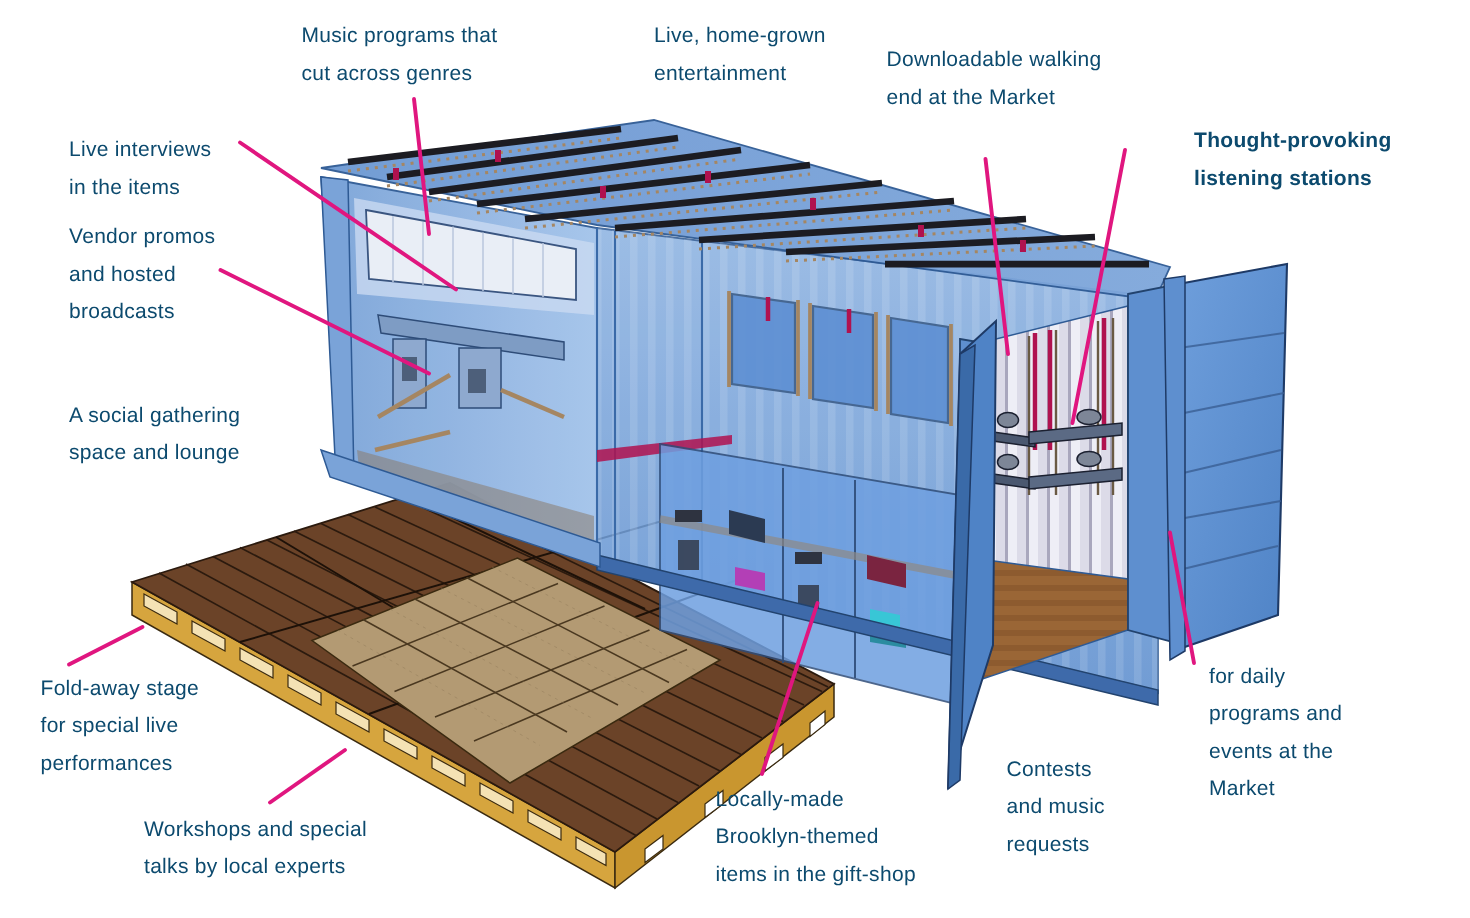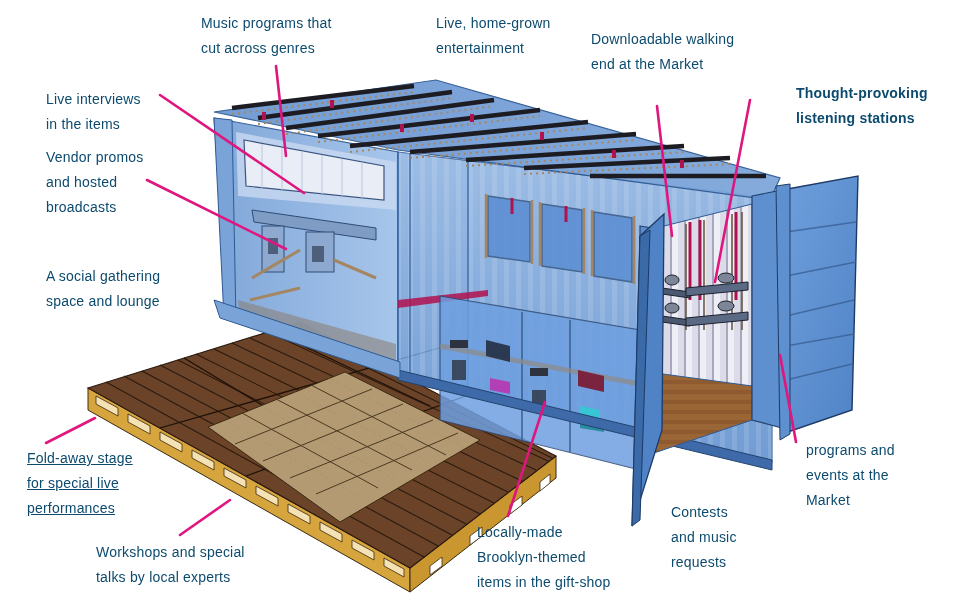--- a/index.html
+++ b/index.html
@@ -340,21 +340,21 @@
   <div class="label" style="left:796px; top:81px;font-weight:bold;">
     <span>Thought-provoking</span>
     <span>listening stations</span>
   </div>
 
   <div class="label" style="left:46px; top:264px;">
     <span>A social gathering</span>
     <span>space and lounge</span>
   </div>
 
-  <div class="label" style="left:27px; top:446px;text-decoration:underline;">
+  <div class="label" style="left:27px; top:446px;">
     <span>Fold-away stage</span>
     <span>for special live</span>
     <span>performances</span>
   </div>
 
   <div class="label" style="left:96px; top:540px;">
     <span>Workshops and special</span>
     <span>talks by local experts</span>
   </div>
 
@@ -364,18 +364,19 @@
     <span>items in the gift-shop</span>
   </div>
 
   <div class="label" style="left:671px; top:500px;">
     <span>Contests</span>
     <span>and music</span>
     <span>requests</span>
   </div>
 
   <div class="label" style="left:806px; top:438px;">
+    <span>for daily</span>
     <span>programs and</span>
     <span>events at the</span>
     <span>Market</span>
   </div>
 
 </div>
 
 </body></html>

